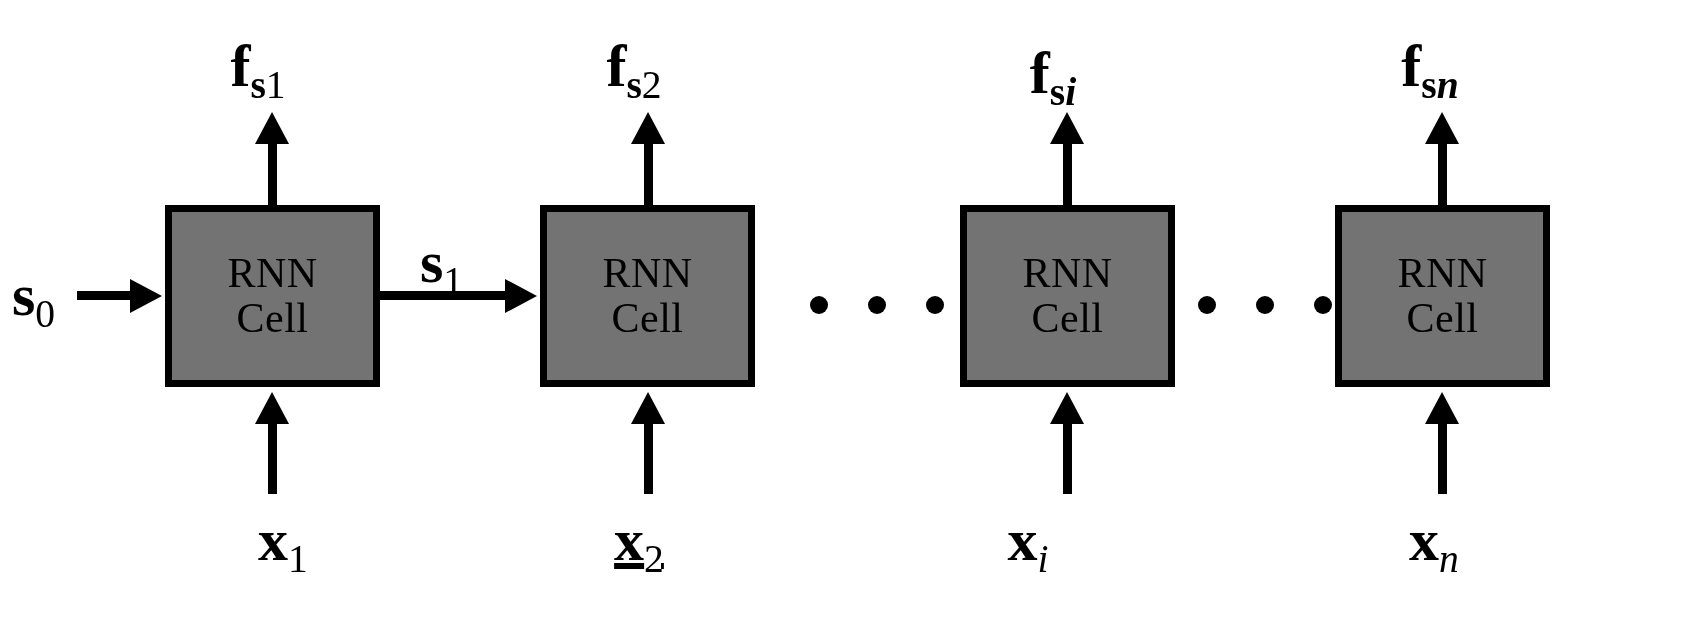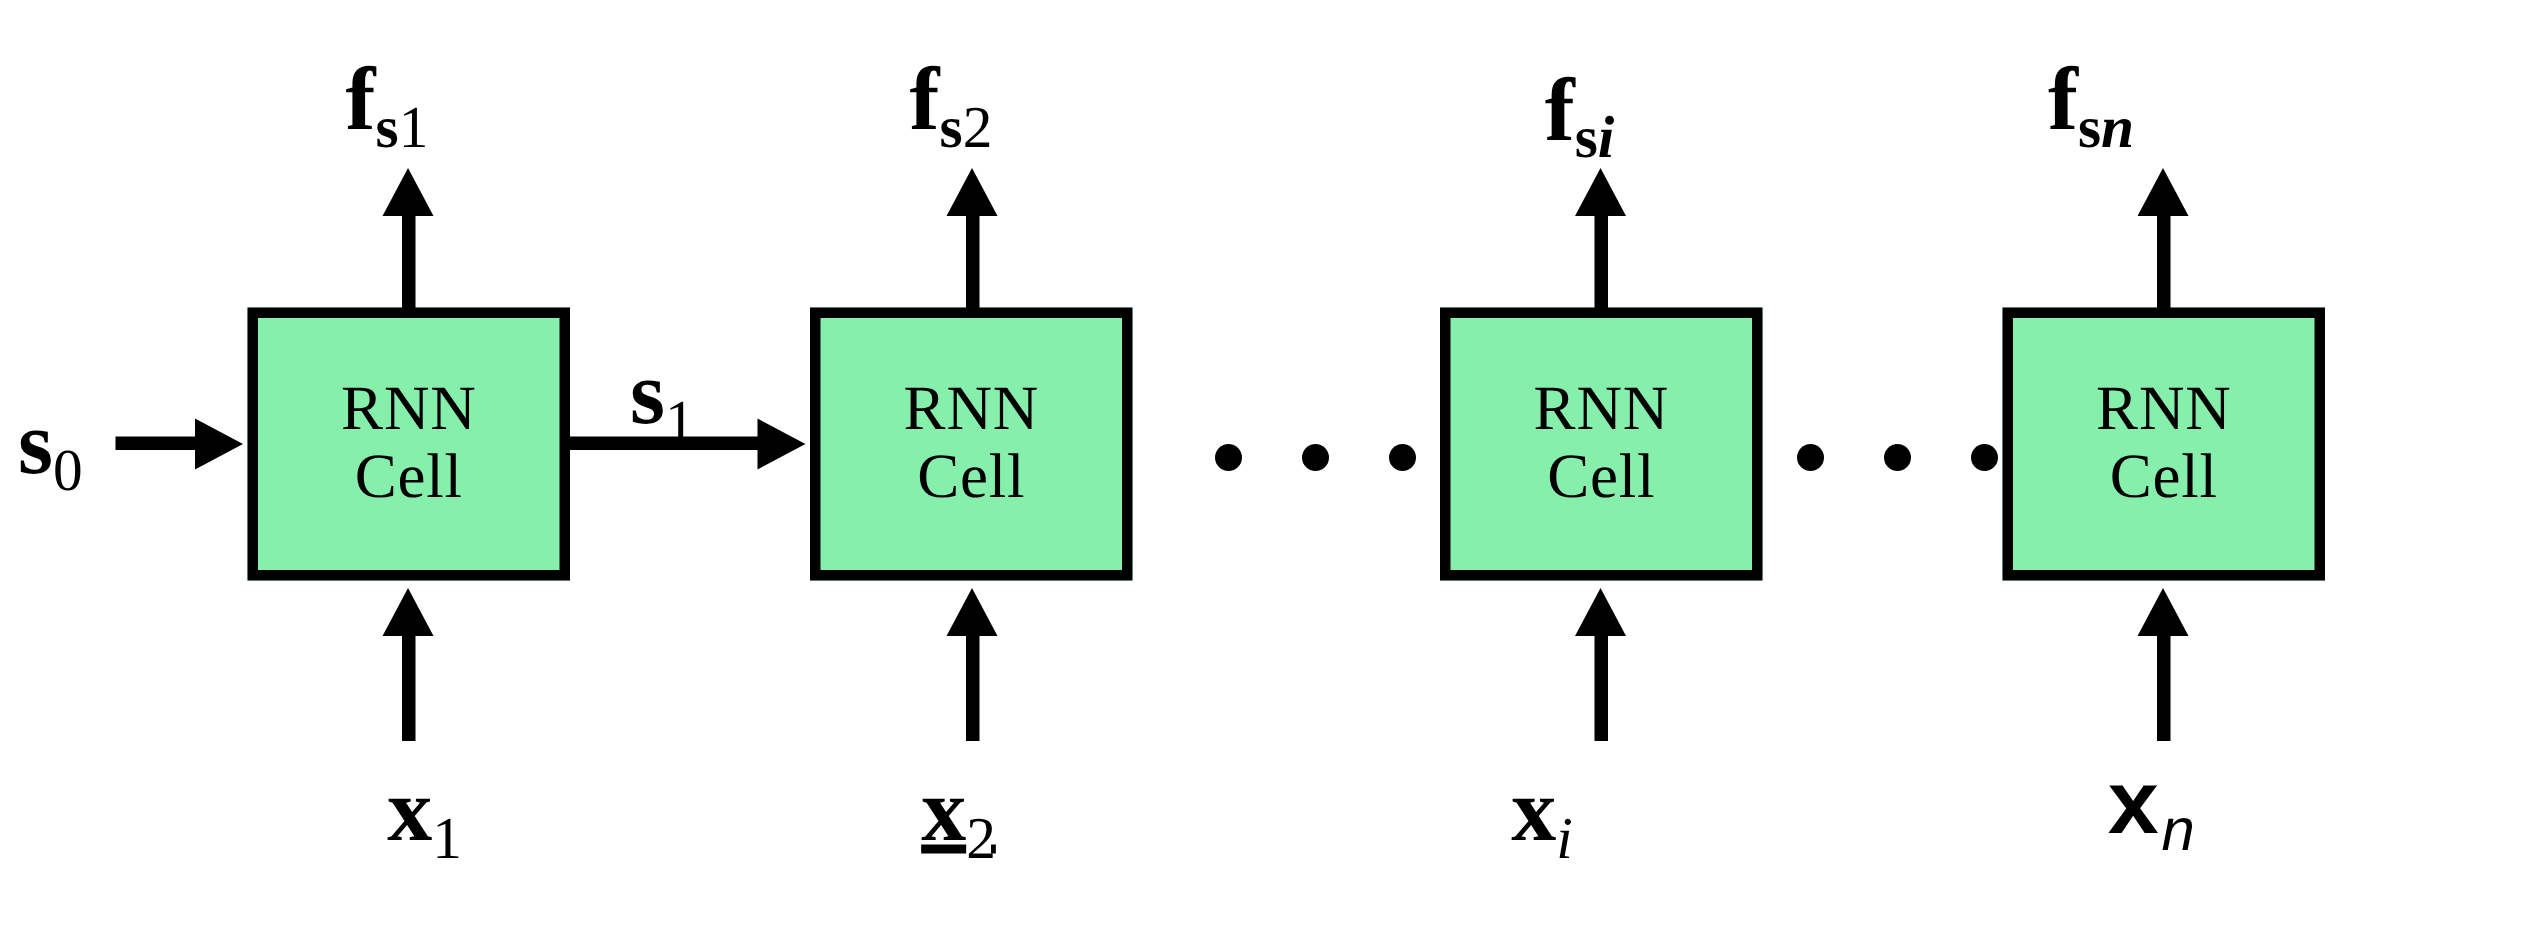--- a/index.html
+++ b/index.html
@@ -15,21 +15,21 @@
     overflow: hidden;
     font-family: "Liberation Serif", "DejaVu Serif", serif;
     color: #000000;
   }
 
   
   .cell-box {
     position: absolute;
     box-sizing: border-box;
     border: 7px solid #000000;
-    background: #86efac;
+    background: #737373;
     display: flex;
     flex-direction: column;
     align-items: center;
     justify-content: center;
     line-height: 1.08;
   }
   .cell-line {
     font-size: 42px;
     font-weight: 400;
     letter-spacing: 0.5px;
@@ -176,23 +176,23 @@
     <span class="dot"></span>
   </div>
 
   <div class="cell-box" style="left:1335px; top:205px; width:215px; height:182px;">
     <div class="cell-line">RNN</div>
     <div class="cell-line">Cell</div>
   </div>
 
   <div class="v-shaft" style="left:1438px; top:132px; height:76px;"></div>
   <div class="head-up" style="left:1425px; top:112px;"></div>
-  <div class="math" style="left:1394px; top:36px; transform:translateX(-50%);">
+  <div class="math" style="left:1430px; top:36px; transform:translateX(-50%);">
     <span class="b">f</span><span class="sub b">s</span><span class="sub it">n</span>
   </div>
 
   <div class="v-shaft" style="left:1438px; top:416px; height:78px;"></div>
   <div class="head-up" style="left:1425px; top:392px;"></div>
-  <div class="math" style="left:1434px; top:510px; transform:translateX(-50%);font-family:Liberation Mono, monospace;">
+  <div class="math" style="left:1434px; top:510px; transform:translateX(-50%);">
     <span class="b">x</span><span class="sub itn">n</span>
   </div>
 
 </div>
 
 </body></html>

